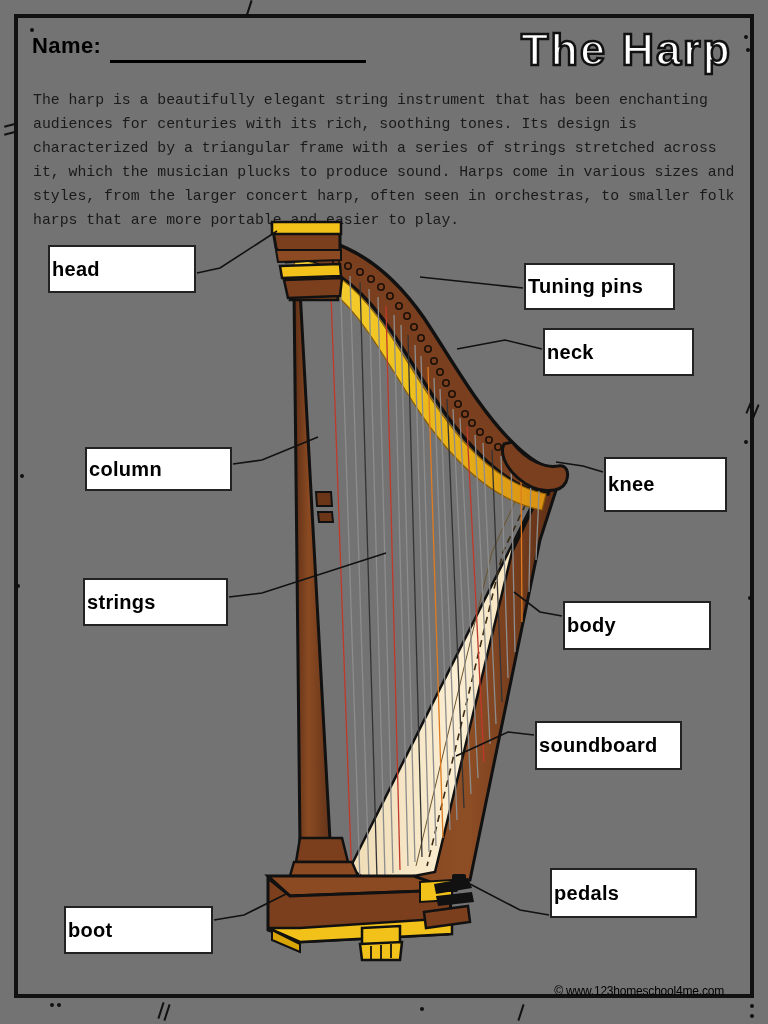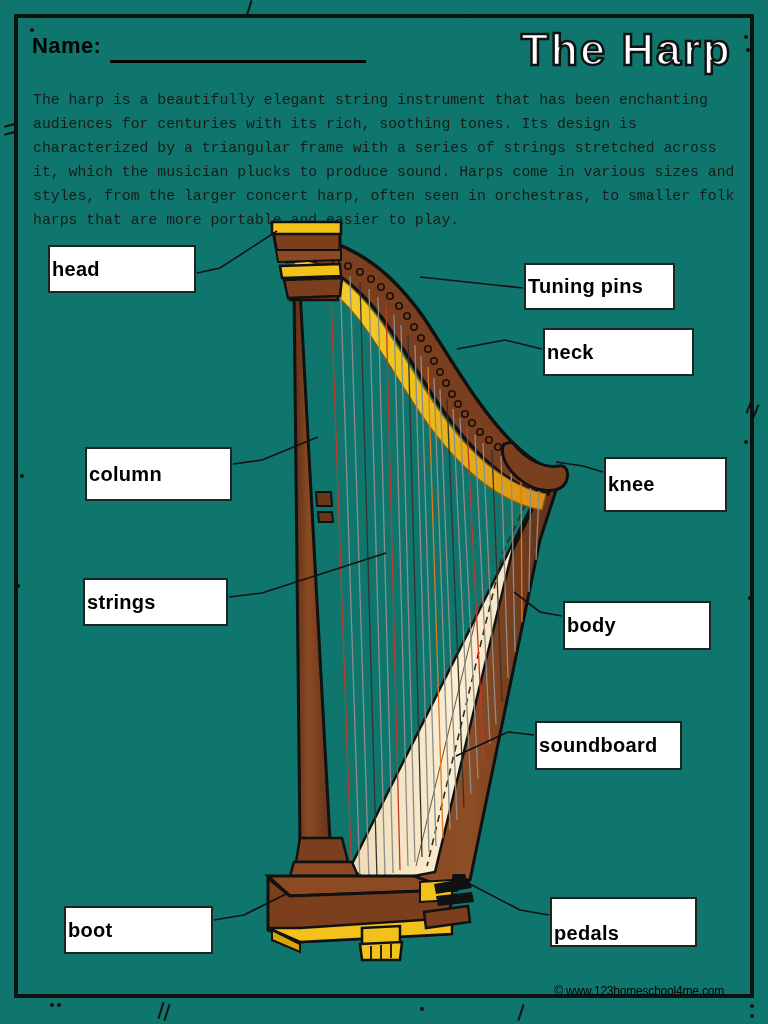--- a/index.html
+++ b/index.html
@@ -1,19 +1,19 @@
 <!DOCTYPE html>
 <html><head>
 <meta charset="utf-8">
 <style>
   html,body{margin:0;padding:0;background:#fff;}
   body{width:768px;height:1024px;position:relative;overflow:hidden;
        font-family:"Liberation Sans",sans-serif;}
 
-  #page{position:absolute;inset:0;width:768px;height:1024px;background:#0f766e;}
+  #page{position:absolute;inset:0;width:768px;height:1024px;background:#737373;}
 
   
   .frame{position:absolute;left:14px;top:14px;width:740px;height:984px;
          border:4px solid #111;box-sizing:border-box;}
   .dot{position:absolute;width:4px;height:4px;border-radius:50%;background:#111;}
   .tick{position:absolute;background:#111;width:2px;height:17px;transform:rotate(18deg);}
 
   
   .name-label{position:absolute;left:32px;top:33px;font-size:22px;font-weight:bold;
               letter-spacing:.4px;color:#000;}
@@ -249,36 +249,36 @@
   <div id="label-layer">
       <div class="lbl" style="left: 48px; top: 245px; width: 148px; height: 48px;">
         <span>head</span>
       </div>
       <div class="lbl" style="left: 524px; top: 263px; width: 151px; height: 47px;">
         <span>Tuning pins</span>
       </div>
       <div class="lbl" style="left: 543px; top: 328px; width: 151px; height: 48px;">
         <span>neck</span>
       </div>
-      <div class="lbl" style="left: 85px; top: 447px; width: 147px; height: 54px;">
+      <div class="lbl" style="left: 85px; top: 447px; width: 147px; height: 44px;">
         <span>column</span>
       </div>
       <div class="lbl" style="left: 604px; top: 457px; width: 123px; height: 55px;">
         <span>knee</span>
       </div>
       <div class="lbl" style="left: 83px; top: 578px; width: 145px; height: 48px;">
         <span>strings</span>
       </div>
       <div class="lbl" style="left: 563px; top: 601px; width: 148px; height: 49px;">
         <span>body</span>
       </div>
       <div class="lbl" style="left: 535px; top: 721px; width: 147px; height: 49px;">
         <span>soundboard</span>
       </div>
-      <div class="lbl" style="left: 550px; top: 897px; width: 147px; height: 50px; align-items: flex-end;">
+      <div class="lbl" style="left: 550px; top: 868px; width: 147px; height: 50px;">
         <span>pedals</span>
       </div>
       <div class="lbl" style="left: 64px; top: 906px; width: 149px; height: 48px;">
         <span>boot</span>
       </div>
     </div>
 
   <div class="footer">© www.123homeschool4me.com</div>
 </div>
 

